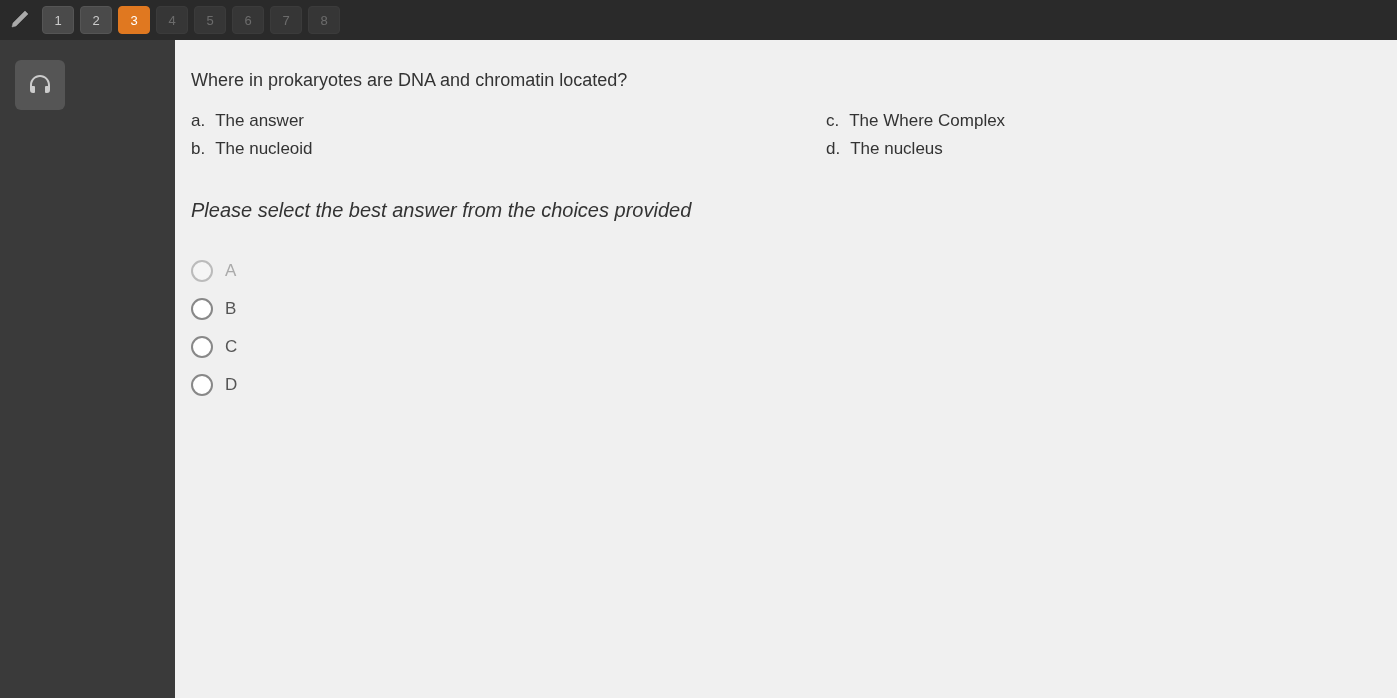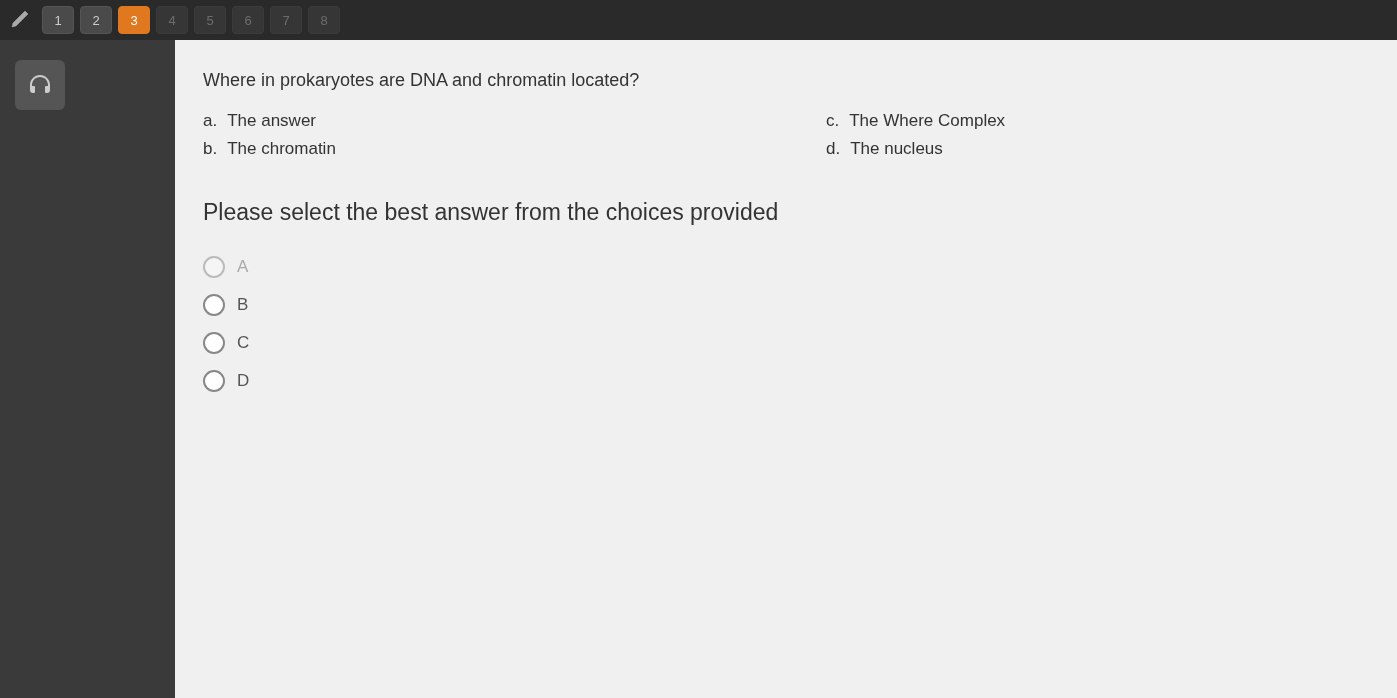--- a/index.html
+++ b/index.html
@@ -78,21 +78,21 @@
       background-color: #555;
       border-radius: 6px;
       display: flex;
       align-items: center;
       justify-content: center;
     }
 
     .question-panel {
       flex: 1;
       background-color: #f0f0f0;
-      padding: 30px 28px;
+      padding: 30px 16px;
       overflow-y: auto;
     }
 
     .question-text {
       font-size: 18px;
       color: #333;
       margin-bottom: 20px;
       font-weight: normal;
     }
 
@@ -108,23 +108,24 @@
       color: #333;
       display: flex;
       gap: 10px;
     }
 
     .choice-label {
       font-weight: normal;
     }
 
     .instruction-text {
-      font-size: 23px;
+      font-size: 20px;
       color: #333;
-      margin-bottom: 30px;
+      margin-bottom: 38px;
+      font-style: italic;
     }
 
     .radio-options {
       display: flex;
       flex-direction: column;
       gap: 16px;
     }
 
     .radio-option {
       display: flex;
@@ -195,21 +196,21 @@
       <div class="choice-item">
         <span class="choice-label">a.</span>
         <span>The answer</span>
       </div>
       <div class="choice-item">
         <span class="choice-label">c.</span>
         <span>The Where Complex</span>
       </div>
       <div class="choice-item">
         <span class="choice-label">b.</span>
-        <span>The chromatin</span>
+        <span>The nucleoid</span>
       </div>
       <div class="choice-item">
         <span class="choice-label">d.</span>
         <span>The nucleus</span>
       </div>
     </div>
 
     <p class="instruction-text">Please select the best answer from the choices provided</p>
 
     <div class="radio-options">

